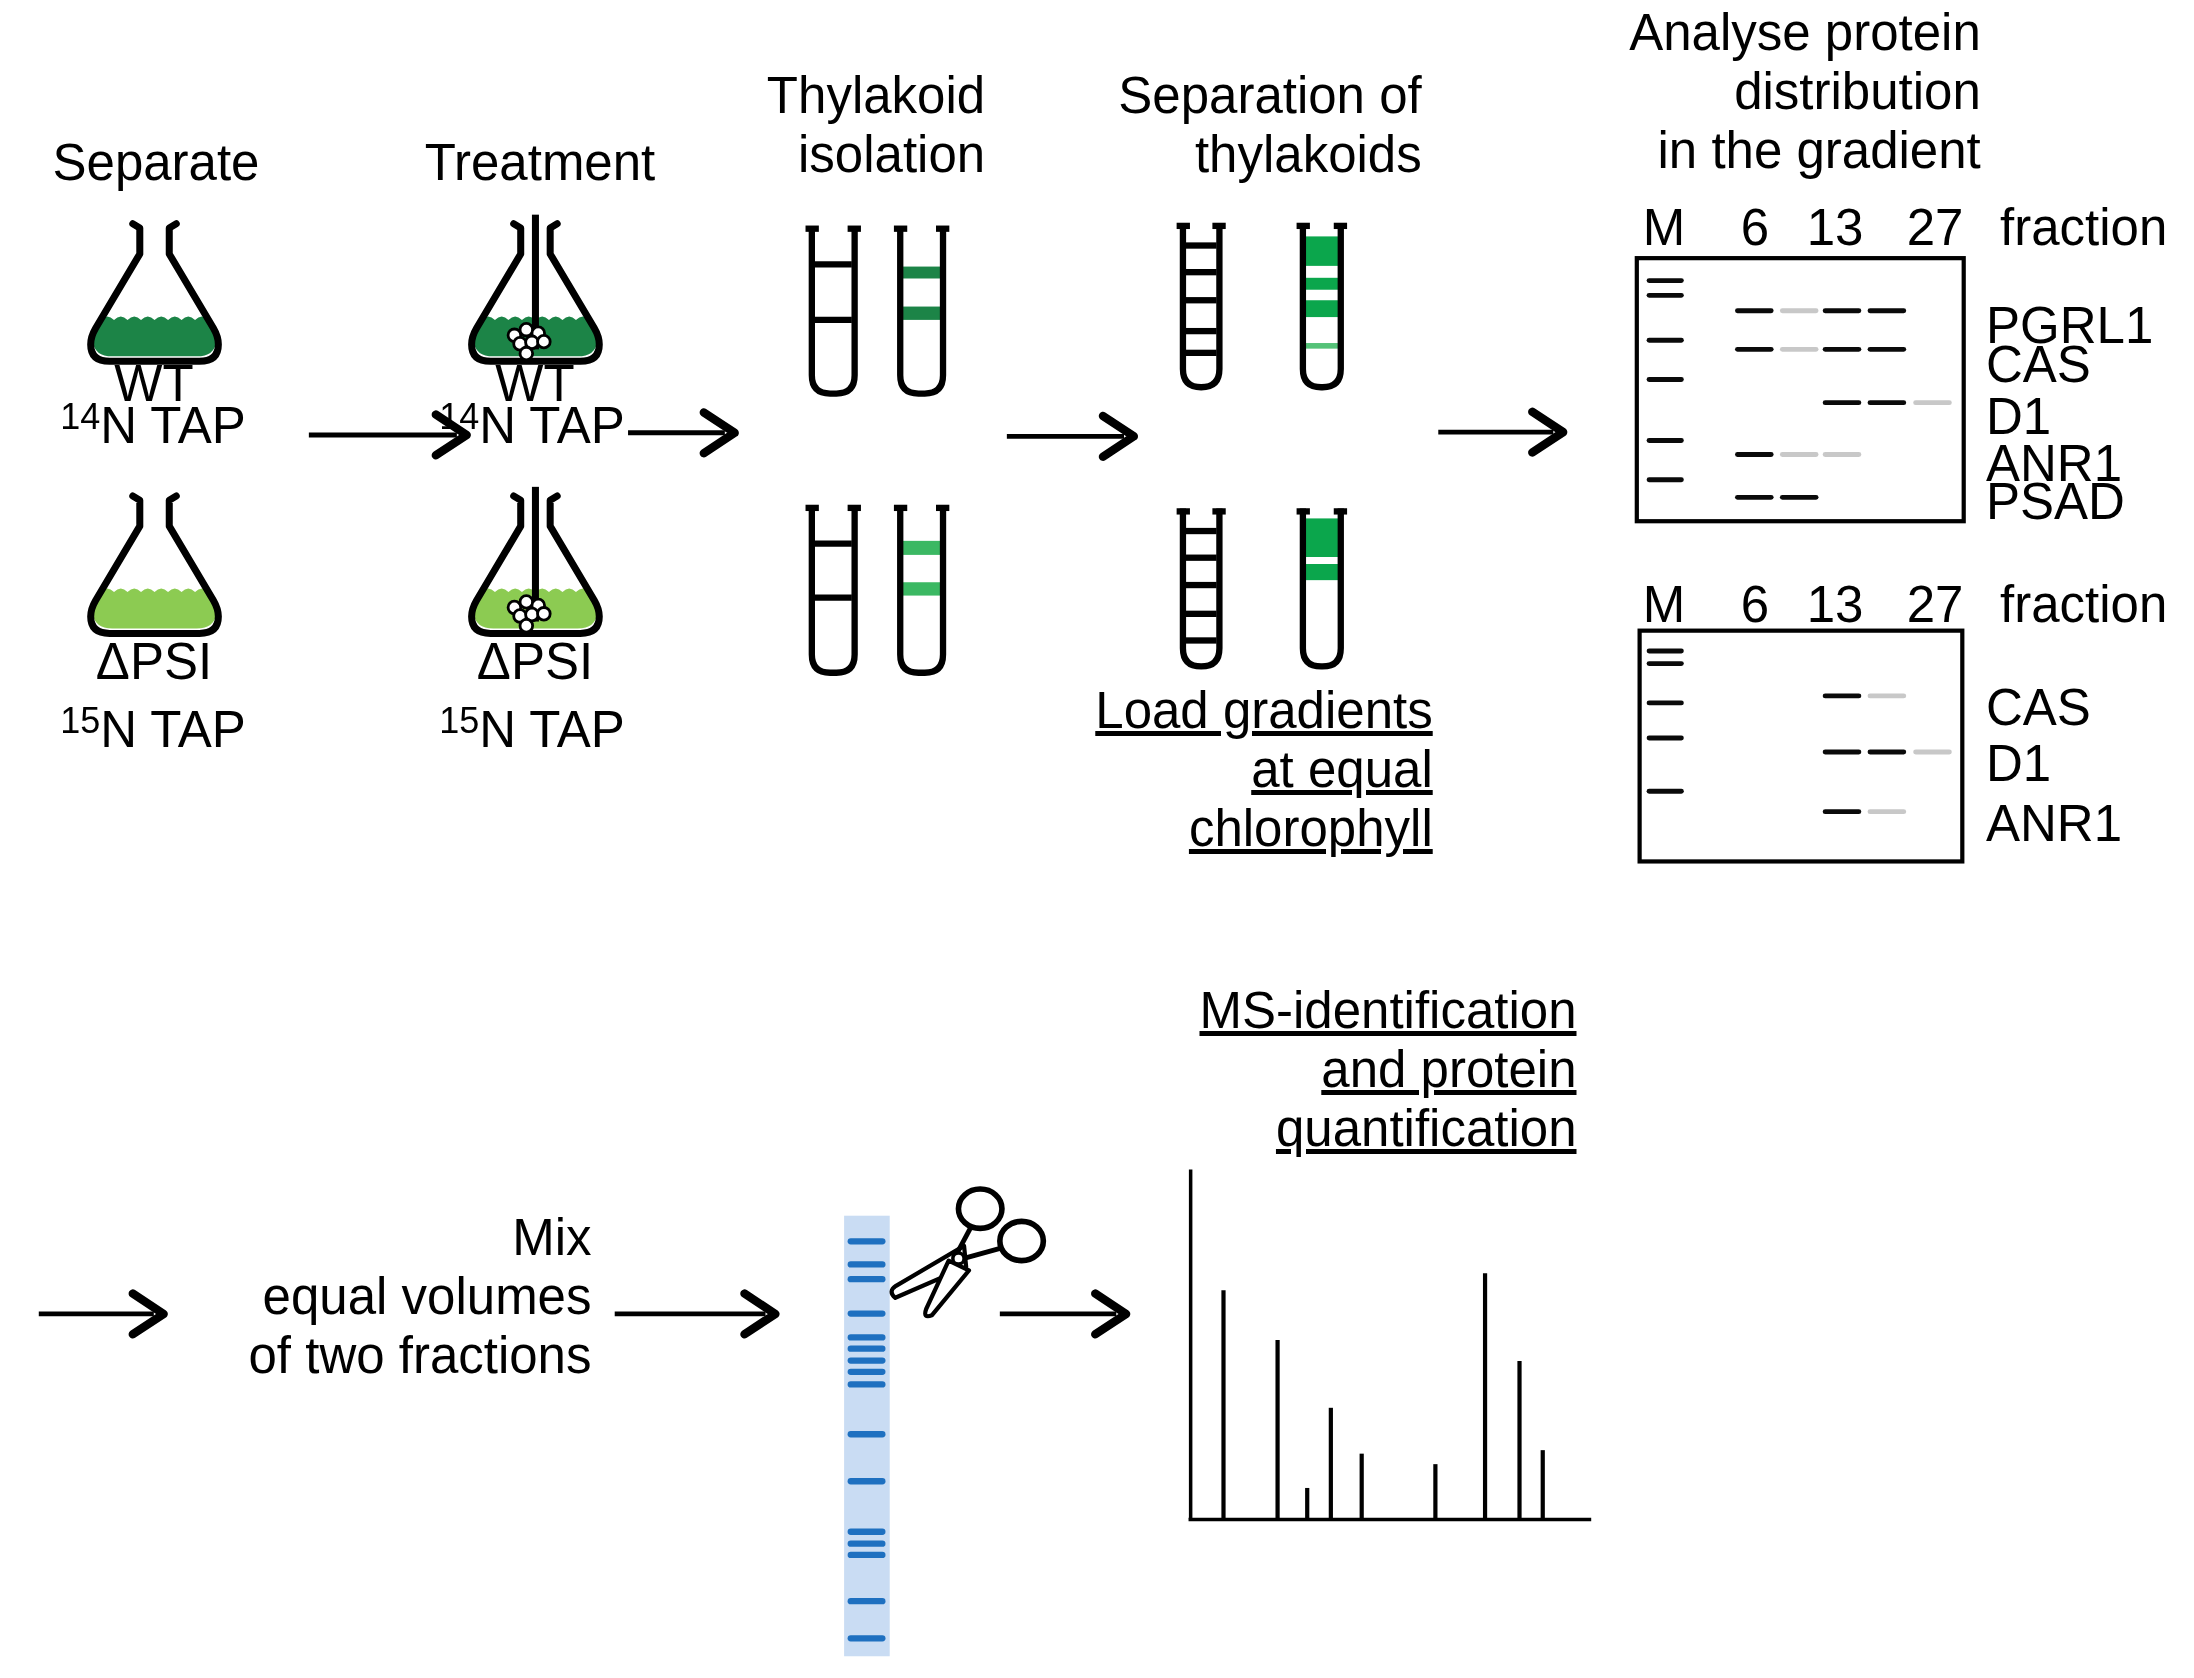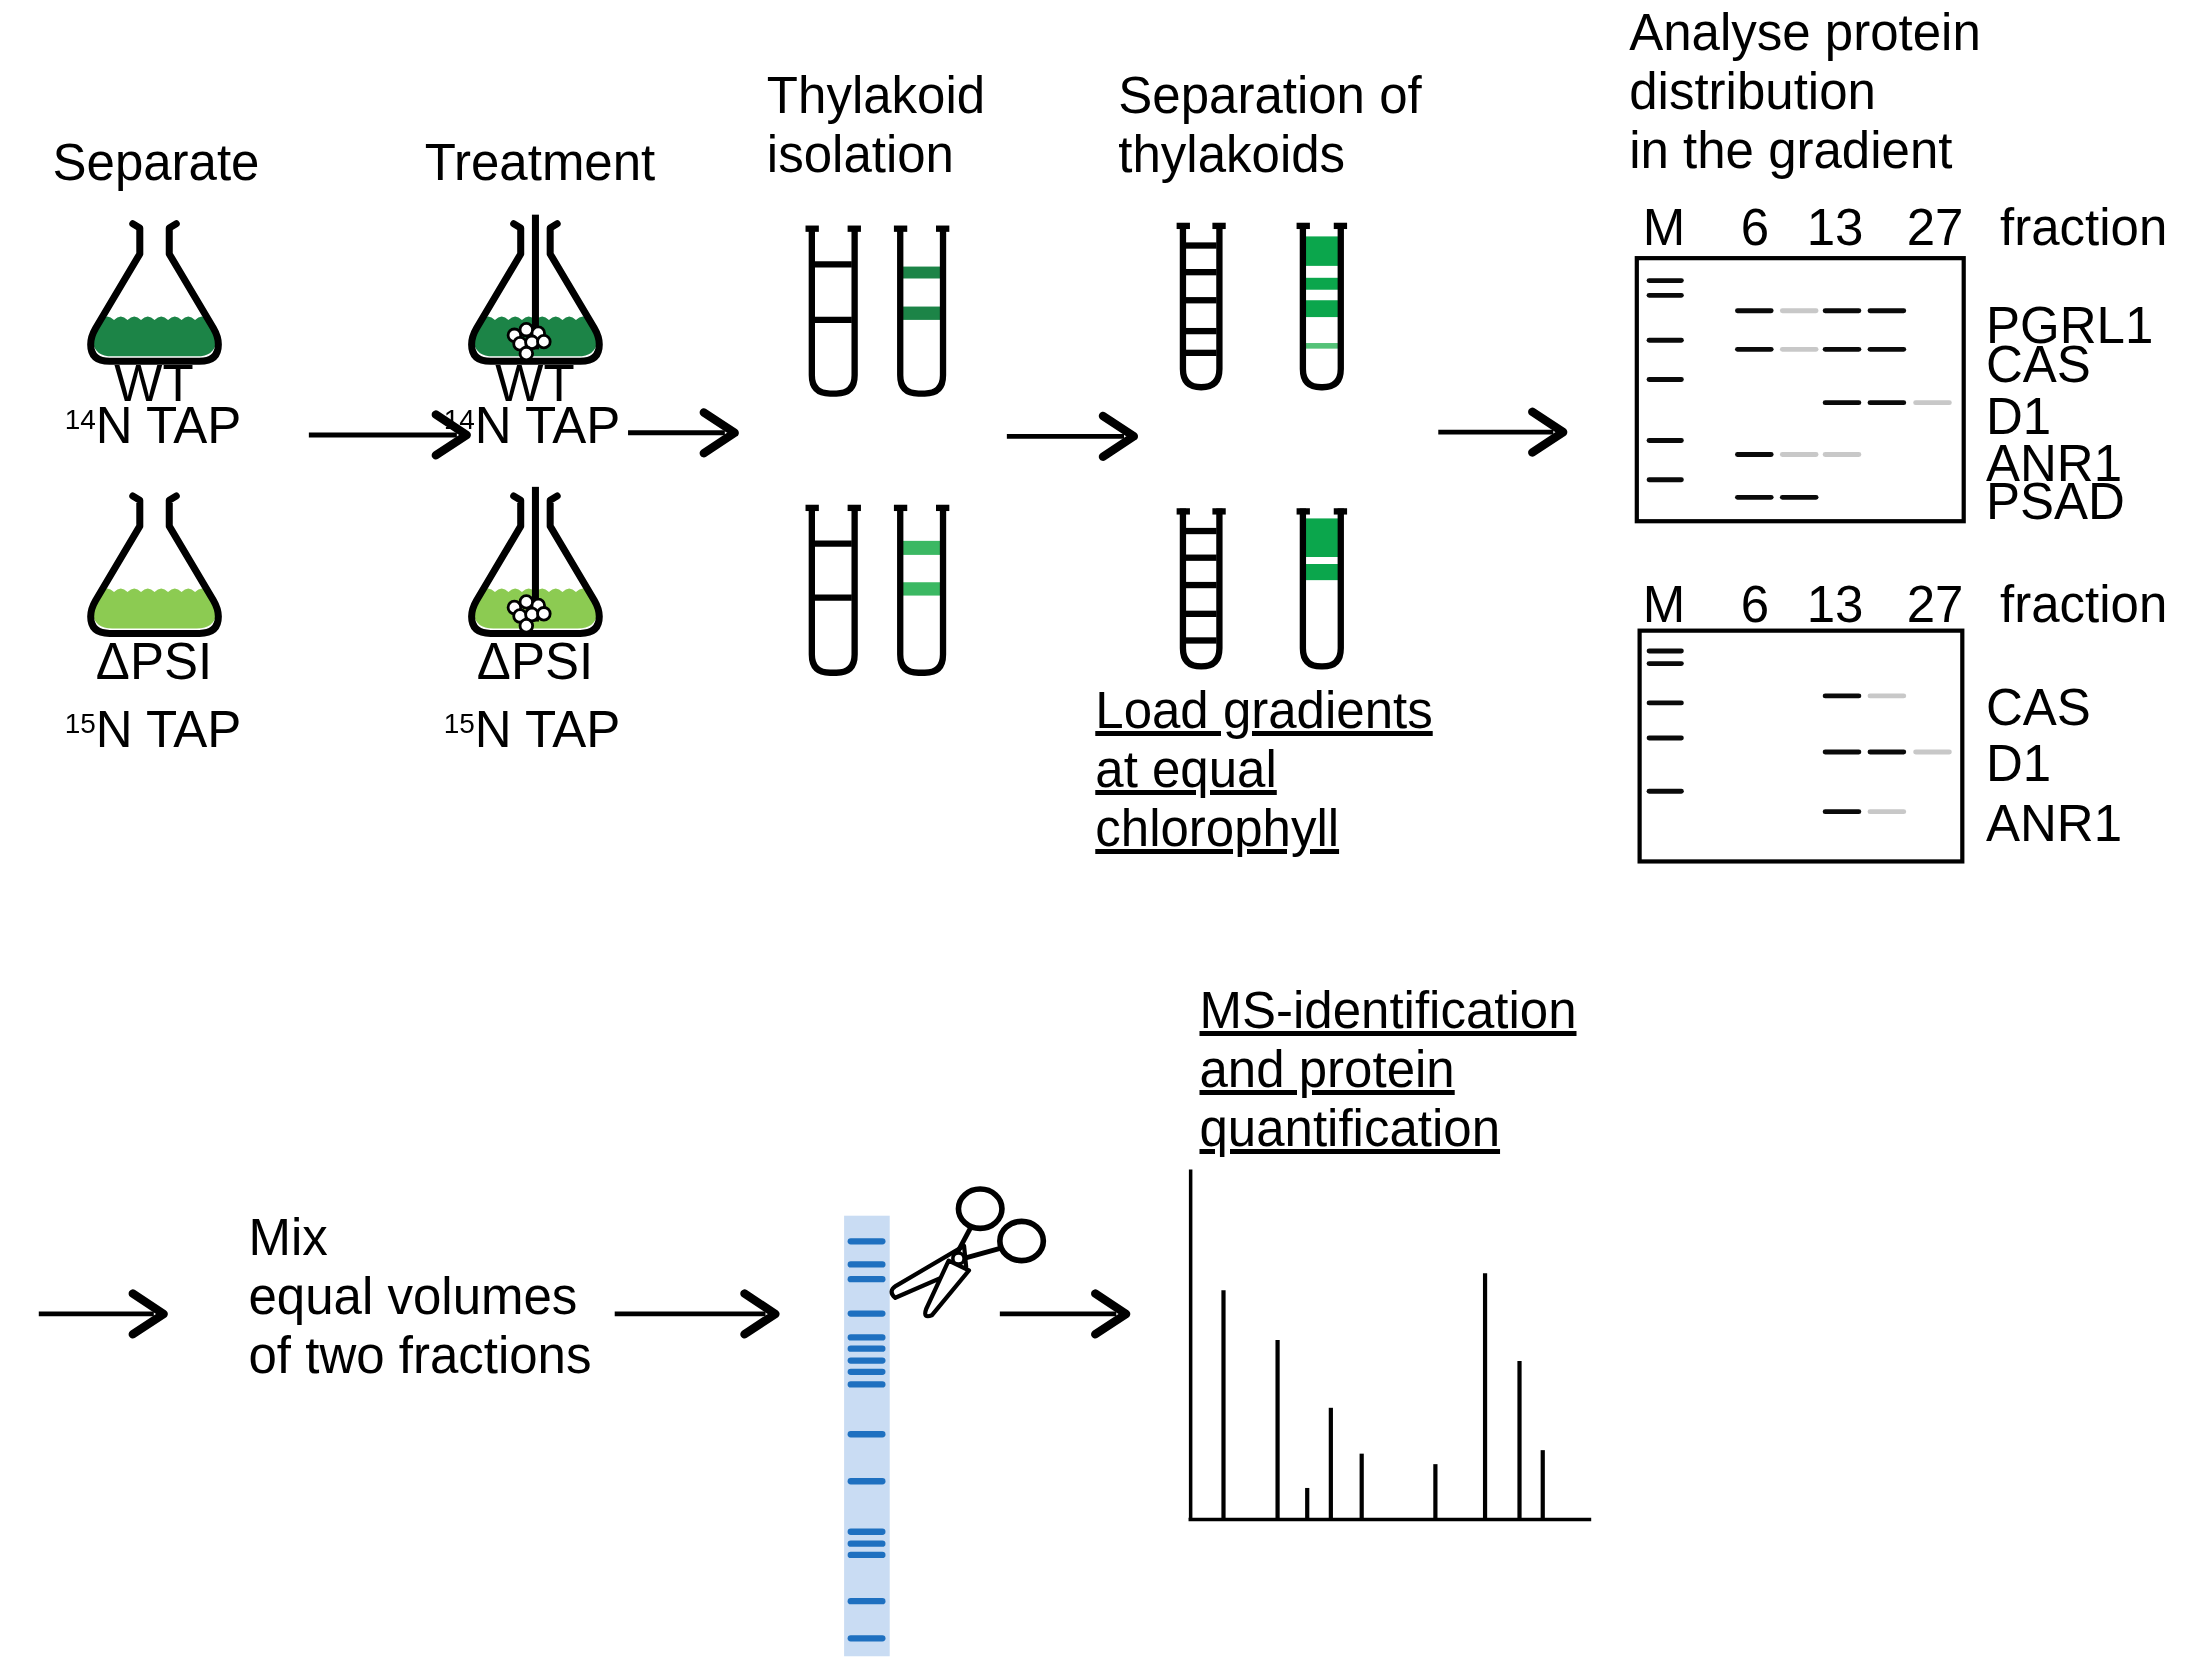--- a/index.html
+++ b/index.html
@@ -1,23 +1,23 @@
 <!DOCTYPE html>
 <html style="font-size:11.2px"><head>
 <meta charset="utf-8">
 <style>
   html,body{margin:0;padding:0;background:#fff;}
   #canvas{position:relative;width:2194px;height:1678px;background:#ffffff;overflow:hidden;
           font-family:"Liberation Sans", sans-serif;color:#000;}
   #gfx{position:absolute;left:0;top:0;}
-  .lbl{position:absolute;font-size:51px;line-height:59px;white-space:pre-line;text-align:left;
+  .lbl{position:absolute;font-size:51px;line-height:59px;white-space:pre-line;text-align:right;
        transform:translateX(-50%);}
   .lbl.tight{line-height:45px;}
   .lbl.leftal{transform:none;text-align:left;}
-  .iso sup{font-size:28px;line-height:0;vertical-align:14px;}
+  .iso sup{font-size:36px;line-height:0;vertical-align:14px;}
 </style>
 </head>
 <body>
 
 <div id="canvas">
   <svg id="gfx" width="2194" height="1678" viewBox="0 0 3127 2392">
     <g id="g-arrows">
         <g>
           <line x1="440" y1="620" x2="651" y2="620" stroke="#000000" stroke-width="7"></line>
           <path d="M 621 591 L 665 620 L 621 649" fill="none" stroke="#000000" stroke-width="12" stroke-linecap="round" stroke-linejoin="round"></path>

